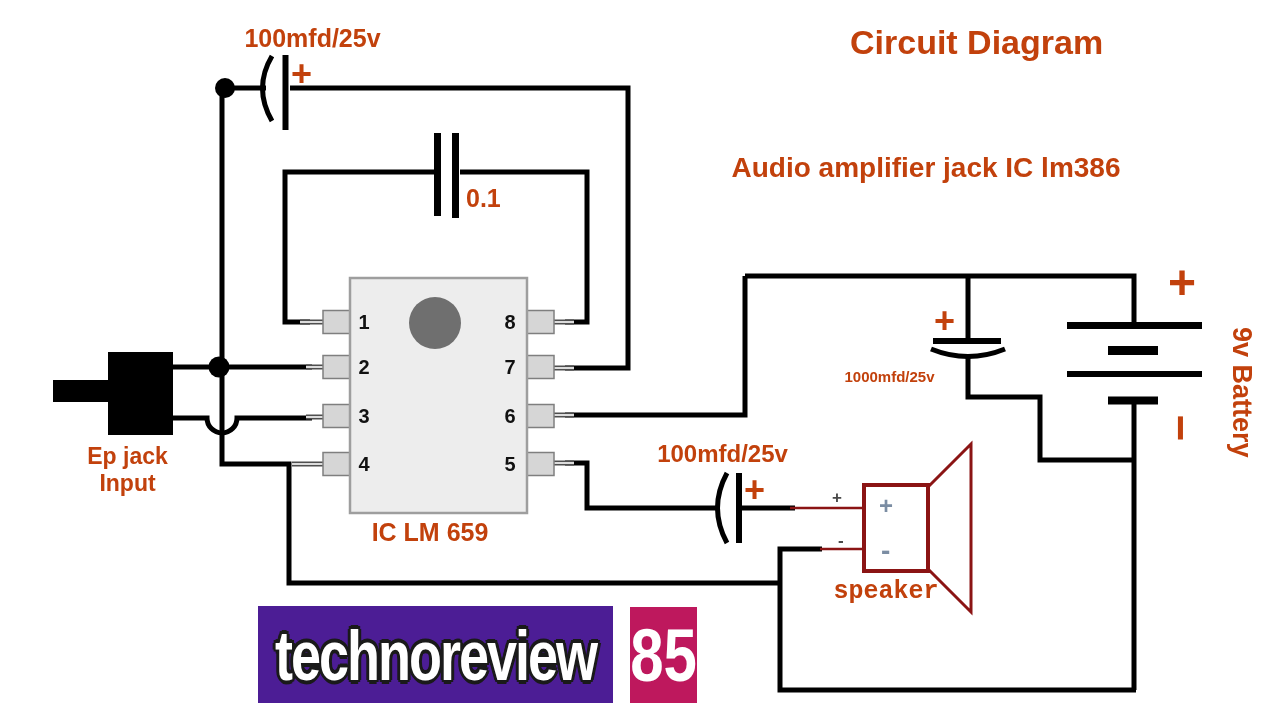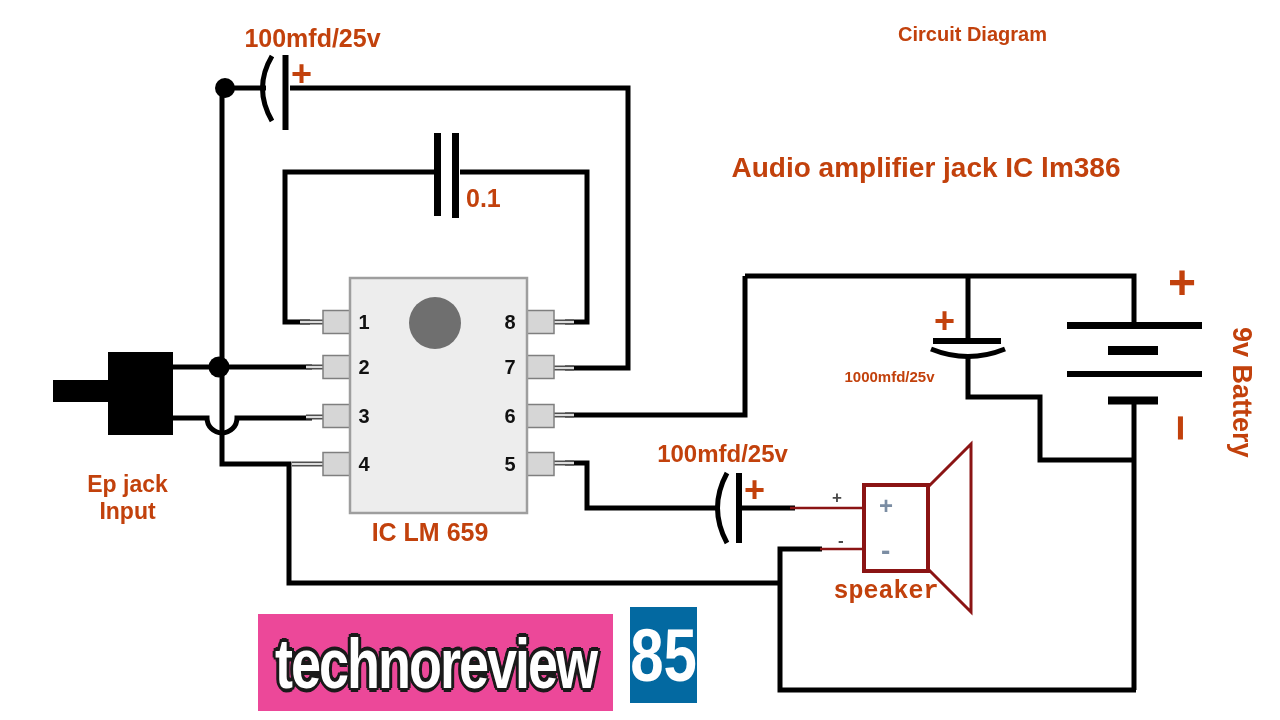--- a/index.html
+++ b/index.html
@@ -2,27 +2,27 @@
 <html><head>
 <meta charset="utf-8">
 <style>
   html,body{margin:0;padding:0;background:#ffffff;}
   #stage{position:relative;width:1280px;height:720px;background:#ffffff;overflow:hidden;
          font-family:"Liberation Sans",sans-serif;}
   #stage svg{position:absolute;left:0;top:0;}
   .lbl{position:absolute;color:#c2410c;font-weight:bold;white-space:nowrap;}
   .center{text-align:center;}
   .vert{writing-mode:vertical-rl;}
-  #logo{position:absolute;left:258px;top:606px;width:355px;height:97px;background:#ec4899;
-        display:flex;align-items:center;justify-content:center;margin-top:8px;}
+  #logo{position:absolute;left:258px;top:606px;width:355px;height:97px;background:#4c1d95;
+        display:flex;align-items:center;justify-content:center;}
   #logo span{color:#fff;font-weight:bold;font-size:54px;letter-spacing:-2px;
         transform:scaleY(1.30);
         text-shadow:-3px 0 #1a1a1a,3px 0 #1a1a1a,0 -3px #1a1a1a,0 3px #1a1a1a,
                     -2px -2px #1a1a1a,2px 2px #1a1a1a,-2px 2px #1a1a1a,2px -2px #1a1a1a;}
-  #logo85{position:absolute;left:630px;top:607px;width:67px;height:96px;background:#0369a1;
+  #logo85{position:absolute;left:630px;top:607px;width:67px;height:96px;background:#be185d;
         display:flex;align-items:center;justify-content:center;}
   #logo85 span{color:#fff;font-weight:bold;font-size:60px;transform:scaleY(1.22);}
   .pinnum{position:absolute;font-size:20px;font-weight:bold;color:#111;width:18px;text-align:center;}
   .spk-sign{position:absolute;font-weight:bold;color:#7B8DA3;}
   .term-sign{position:absolute;font-weight:bold;color:#4a4a4a;font-size:17px;}
 </style>
 </head>
 <body>
 
 <div id="stage">
@@ -121,39 +121,39 @@
       <rect x="525" y="310.5" width="29" height="23"></rect>
       <rect x="525" y="355.5" width="29" height="23"></rect>
       <rect x="525" y="404.5" width="29" height="23"></rect>
       <rect x="525" y="452.5" width="29" height="23"></rect>
     </g>
 
     <rect x="350" y="278" width="177" height="235" fill="#EDEDED" stroke="#9E9E9E" stroke-width="2.5"></rect>
     <circle cx="435" cy="323" r="26" fill="#6F6F6F"></circle>
   </svg>
 
-  <div class="lbl center" style="left:850px;top:23px;width:245px;font-size:20px;text-align:center;">Circuit Diagram</div>
+  <div class="lbl center" style="left:850px;top:23px;width:245px;font-size:34px;text-align:center;">Circuit Diagram</div>
   <div class="lbl center" style="left:692px;top:152px;width:468px;font-size:28px;">Audio amplifier jack IC lm386</div>
 
   <div class="lbl center" style="left:230px;top:24px;width:165px;font-size:25px;">100mfd/25v</div>
   <div class="lbl" style="left:291px;top:53px;font-size:36px;">+</div>
 
   <div class="lbl" style="left:466px;top:184px;font-size:25px;">0.1</div>
 
   <div class="lbl center" style="left:650px;top:440px;width:145px;font-size:24px;">100mfd/25v</div>
   <div class="lbl" style="left:744px;top:469px;font-size:36px;">+</div>
 
   <div class="lbl center" style="left:812px;top:368px;width:155px;font-size:15px;">1000mfd/25v</div>
   <div class="lbl" style="left:934px;top:300px;font-size:36px;">+</div>
 
   <div class="lbl" style="left:1168px;top:255px;font-size:48px;">+</div>
   <div class="lbl" style="left:1164px;top:406px;width:44px;height:44px;font-size:46px;text-align:center;transform:rotate(90deg);">−</div>
   <div class="lbl vert center" style="left:1226px;top:292px;height:200px;font-size:27px;">9v Battery</div>
 
-  <div class="lbl center" style="left:60px;top:443px;width:135px;font-size:23px;margin-top:28px;">
+  <div class="lbl center" style="left:60px;top:443px;width:135px;font-size:23px;">
     <span>Ep jack</span><br>
     <span>Input</span>
   </div>
 
   <div class="lbl center" style="left:360px;top:518px;width:140px;font-size:25px;">IC LM 659</div>
 
   <span class="pinnum" style="left:355px;top:311px;">1</span>
   <span class="pinnum" style="left:355px;top:356px;">2</span>
   <span class="pinnum" style="left:355px;top:405px;">3</span>
   <span class="pinnum" style="left:355px;top:453px;">4</span>

